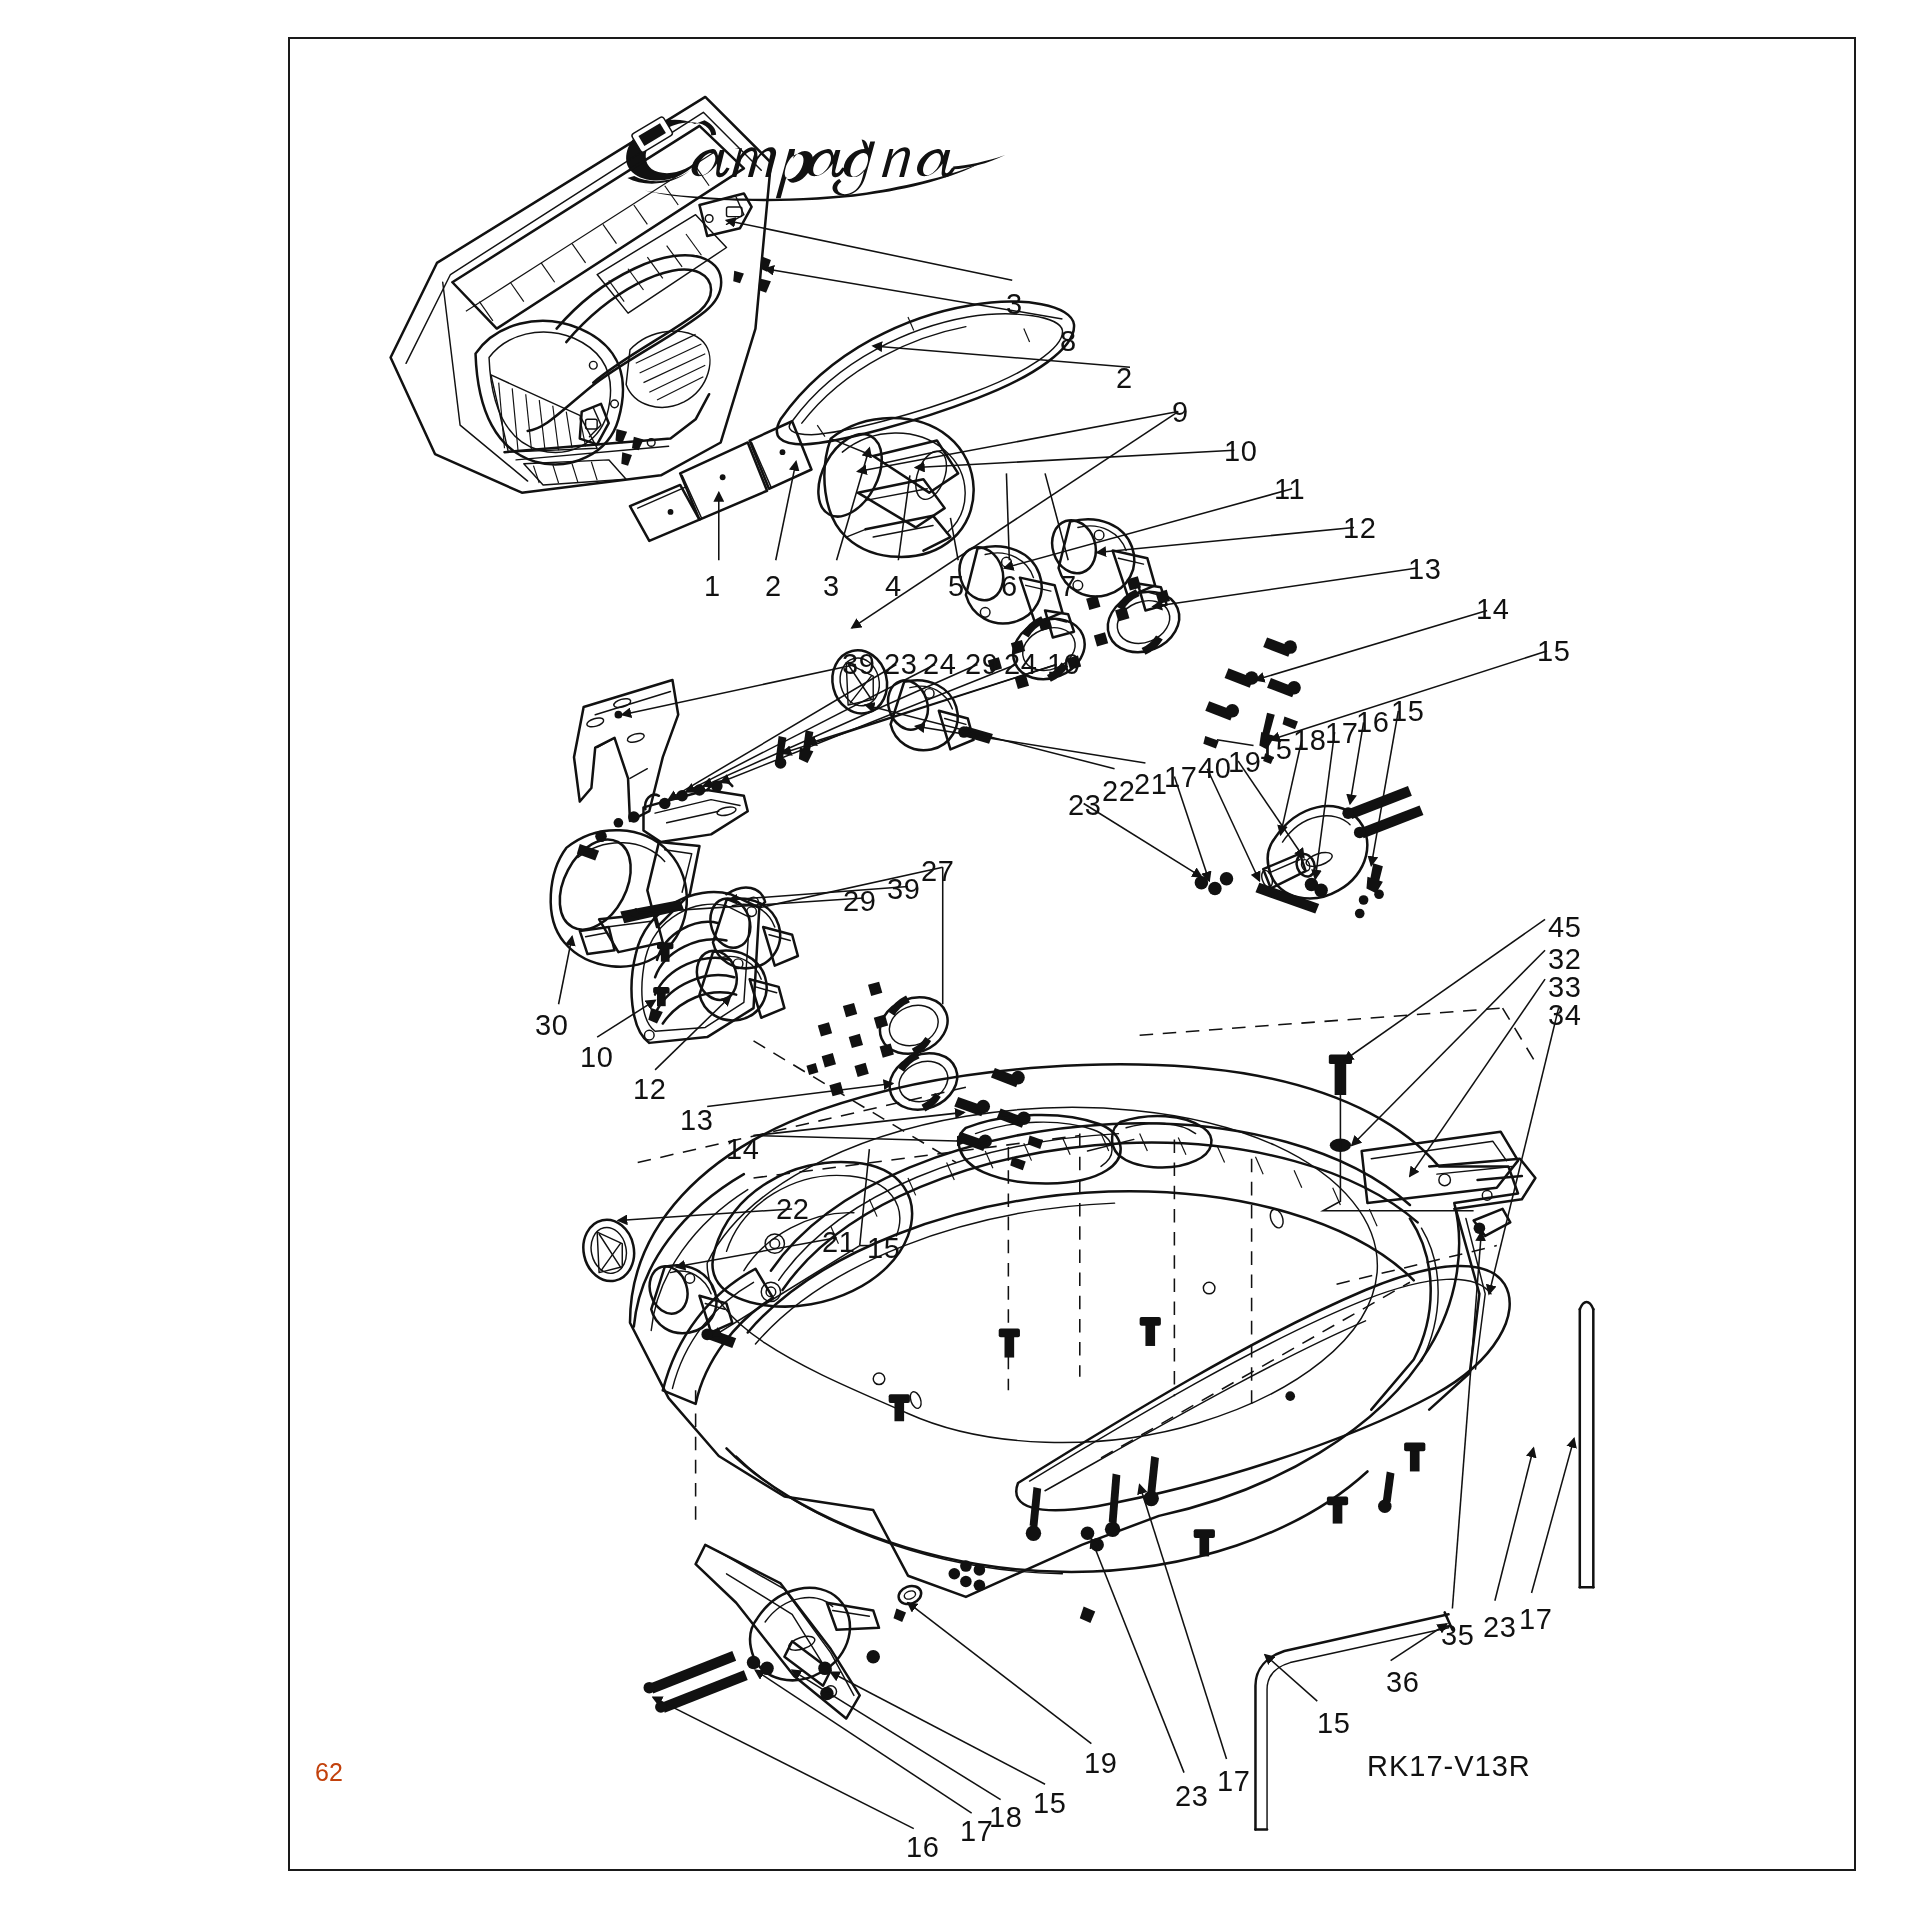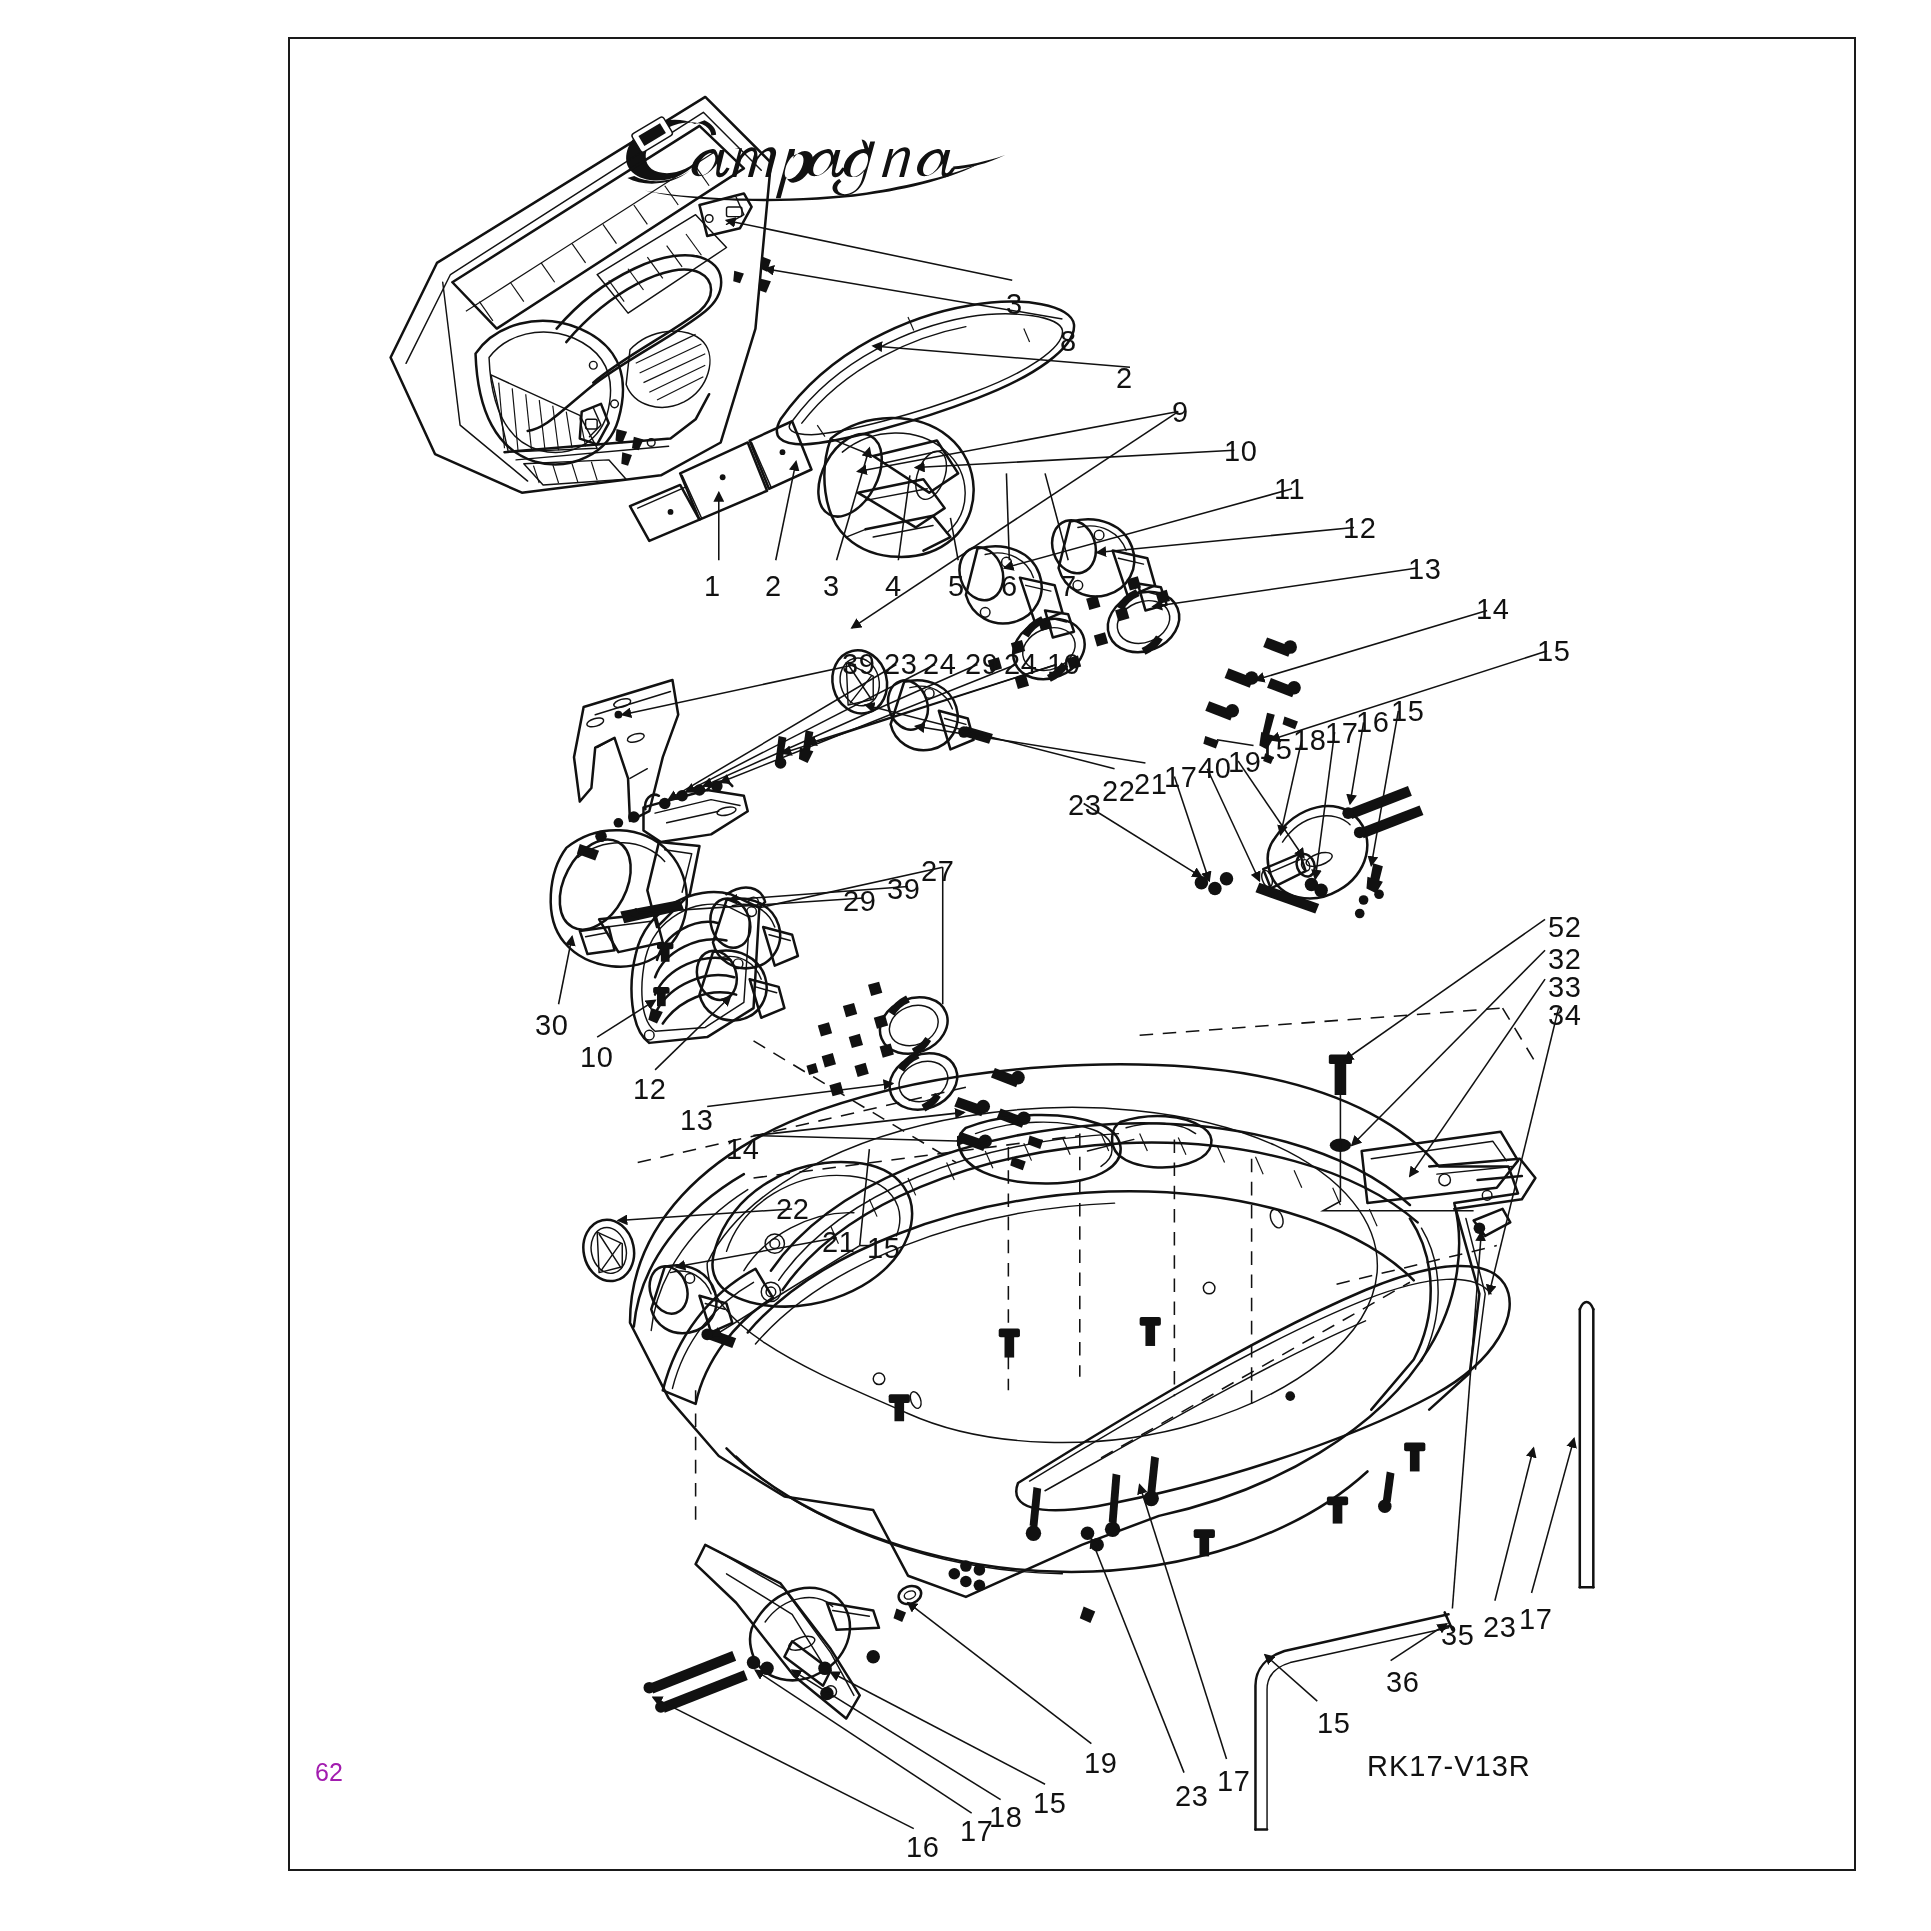--- a/index.html
+++ b/index.html
@@ -5,21 +5,21 @@
 <style>
   html,body{margin:0;padding:0;background:#ffffff;}
   body{width:1931px;height:1931px;font-family:"Liberation Sans",sans-serif;overflow:hidden;}
   #page{position:relative;width:1931px;height:1931px;background:#fff;}
   #frame{position:absolute;left:288px;top:37px;width:1568px;height:1834px;border:2.9px solid #1a1a1a;box-sizing:border-box;background:#fff;}
   #logo{position:absolute;left:314px;top:60px;width:415px;height:106px;}
   #logo svg{width:100%;height:100%;display:block;}
   #art{position:absolute;left:0;top:0;width:1568px;height:1834px;}
   #art svg{display:block;width:100%;height:100%;}
   .cal{position:absolute;font-family:"Liberation Sans",sans-serif;font-size:29px;color:#111;line-height:1;white-space:nowrap;letter-spacing:0.5px;}
-  #pagenum{position:absolute;left:25px;top:1719px;font-size:25px;color:#a21caf;}
+  #pagenum{position:absolute;left:25px;top:1719px;font-size:25px;color:#c2410c;}
   #partno{position:absolute;left:1077px;top:1711px;font-size:29px;color:#111;letter-spacing:1px;}
 </style>
 </head>
 <body>
 
 <div id="page">
   <div id="frame">
 
     <div id="logo" title="Campagna" aria-label="Campagna">
       <svg viewBox="0 0 430 110" xmlns="http://www.w3.org/2000/svg">
@@ -868,21 +868,21 @@
     <div class="cal" style="left:553px;top:848px">29</div>
     <div class="cal" style="left:597px;top:836px">39</div>
     <div class="cal" style="left:631px;top:818px">27</div>
 
     <div class="cal" style="left:245px;top:972px">30</div>
     <div class="cal" style="left:290px;top:1004px">10</div>
     <div class="cal" style="left:343px;top:1036px">12</div>
     <div class="cal" style="left:390px;top:1067px">13</div>
     <div class="cal" style="left:436px;top:1096px">14</div>
 
-    <div class="cal" style="left:1258px;top:874px">52</div>
+    <div class="cal" style="left:1258px;top:874px">45</div>
     <div class="cal" style="left:1258px;top:906px">32</div>
     <div class="cal" style="left:1258px;top:934px">33</div>
     <div class="cal" style="left:1258px;top:962px">34</div>
 
     <div class="cal" style="left:486px;top:1156px">22</div>
     <div class="cal" style="left:532px;top:1189px">21</div>
     <div class="cal" style="left:577px;top:1195px">15</div>
 
     <div class="cal" style="left:616px;top:1794px">16</div>
     <div class="cal" style="left:670px;top:1778px">17</div>

